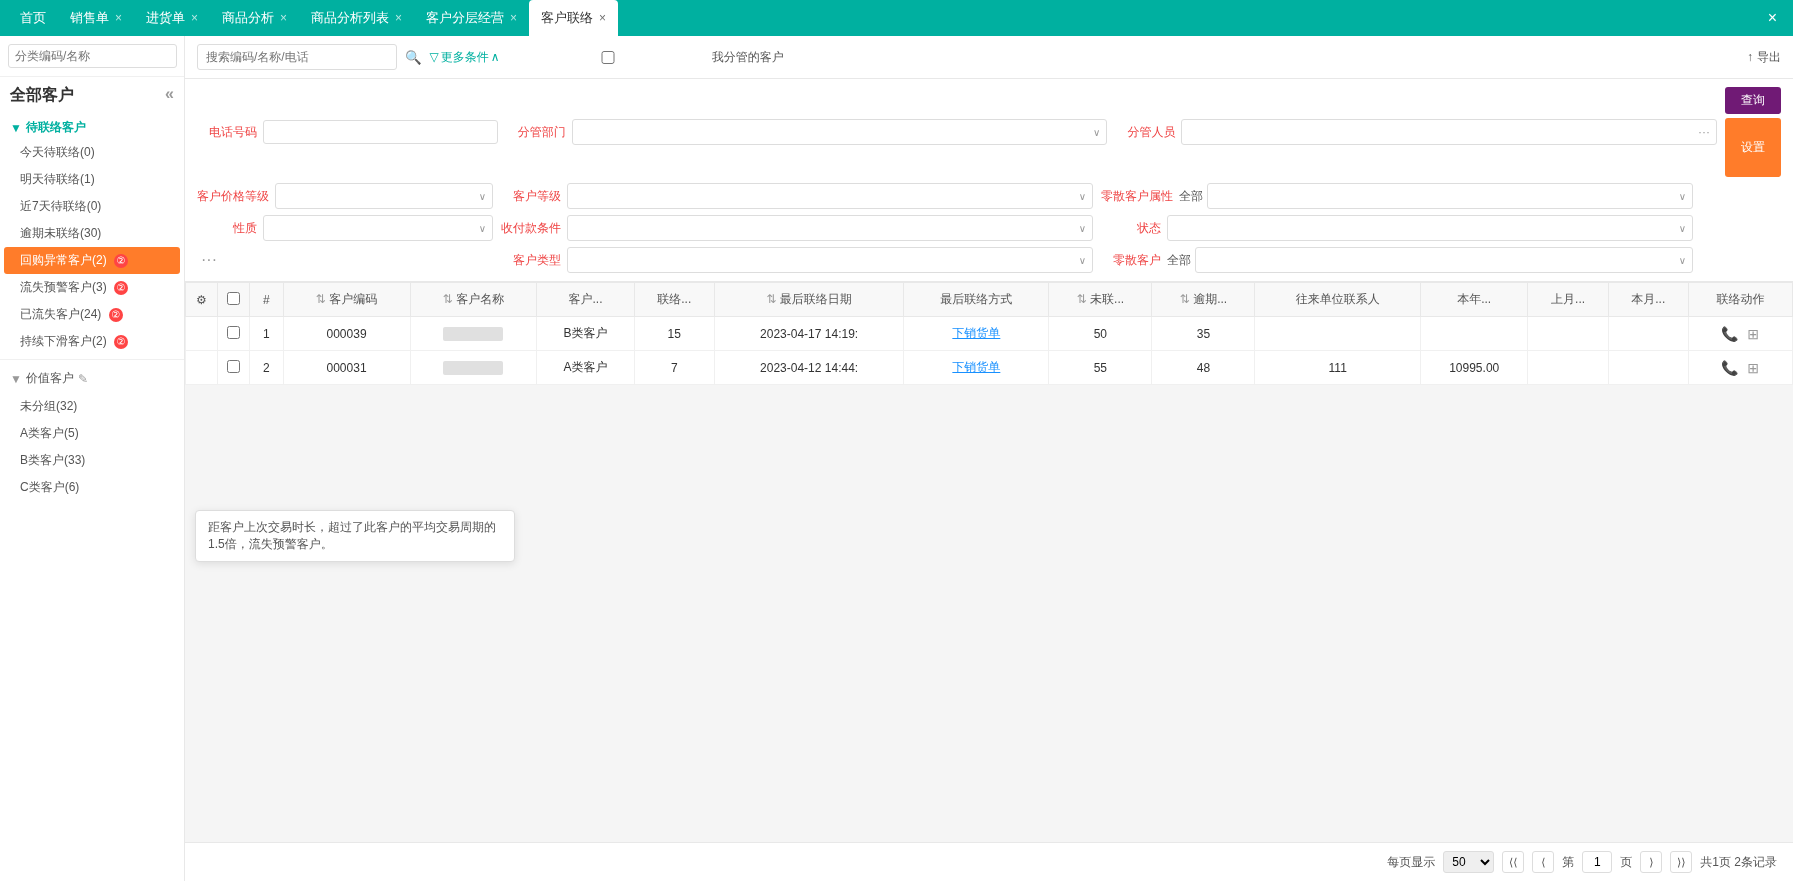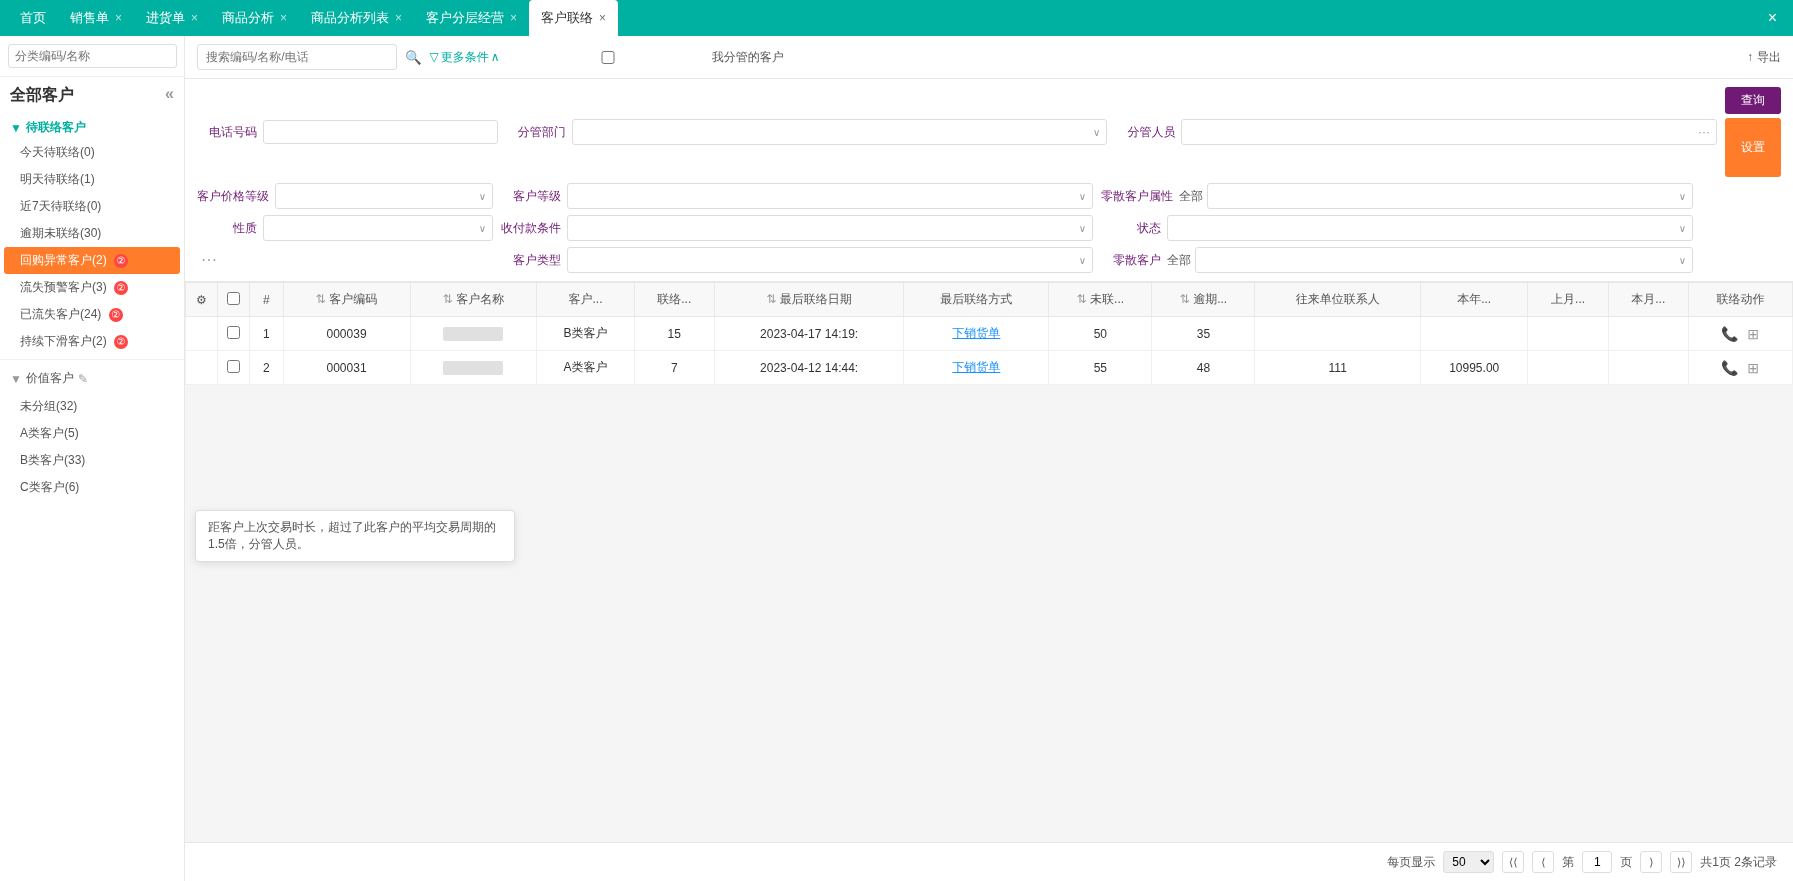--- a/index.html
+++ b/index.html
@@ -202,21 +202,21 @@
       margin-bottom: 6px;
     }
     .filter-row:last-child { margin-bottom: 0; }
     .filter-item {
       display: flex;
       align-items: center;
       flex: 1;
       min-width: 0;
     }
     .filter-label {
-      color: #701a75;
+      color: #ef4444;
       font-size: 12px;
       white-space: nowrap;
       min-width: 60px;
       text-align: right;
       margin-right: 6px;
     }
     .filter-select {
       flex: 1;
       border: 1px solid #ddd;
       border-radius: 3px;
@@ -592,21 +592,21 @@
               <span class="chevron">∨</span>
           </div>
         </div>
         <div style="width:80px;"></div>
       </div>
     </div>
 
     <div style="position:relative;flex:1;overflow:hidden;">
 
       <div class="tooltip-box">
-        <span>距客户上次交易时长，超过了此客户的平均交易周期的1.5倍，分管人员。</span>
+        <span>距客户上次交易时长，超过了此客户的平均交易周期的1.5倍，流失预警客户。</span>
       </div>
 
       <div class="table-container">
         <table>
           <thead>
             <tr>
               <th class="settings-col">⚙</th>
               <th class="checkbox-col">
                 <input type="checkbox" style="">
               </th>

